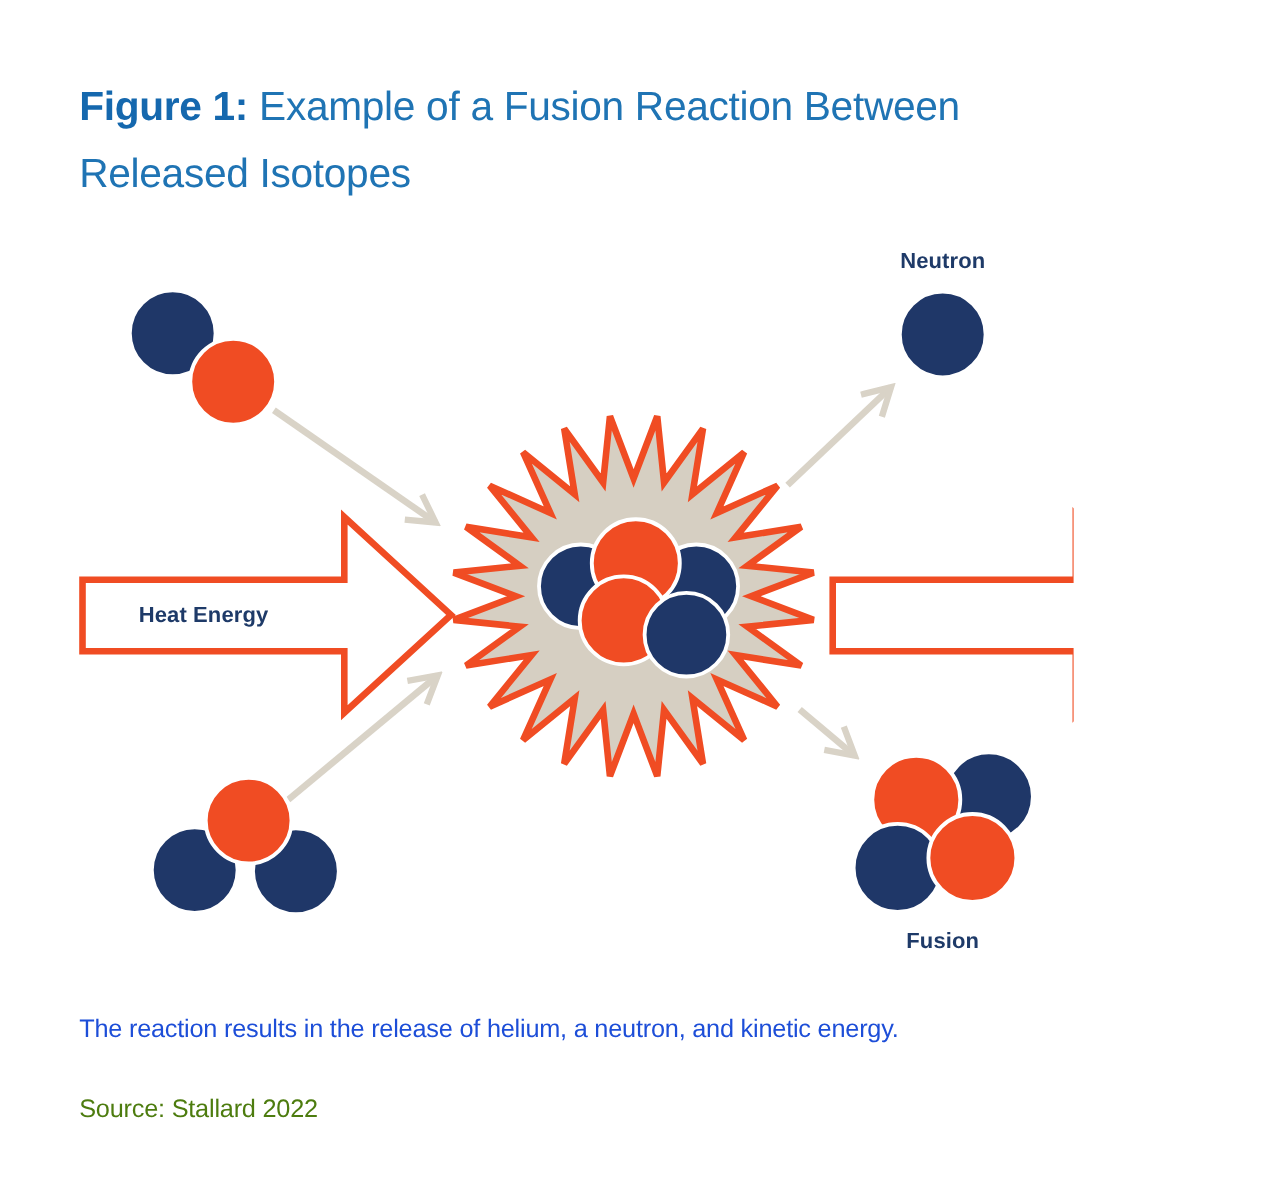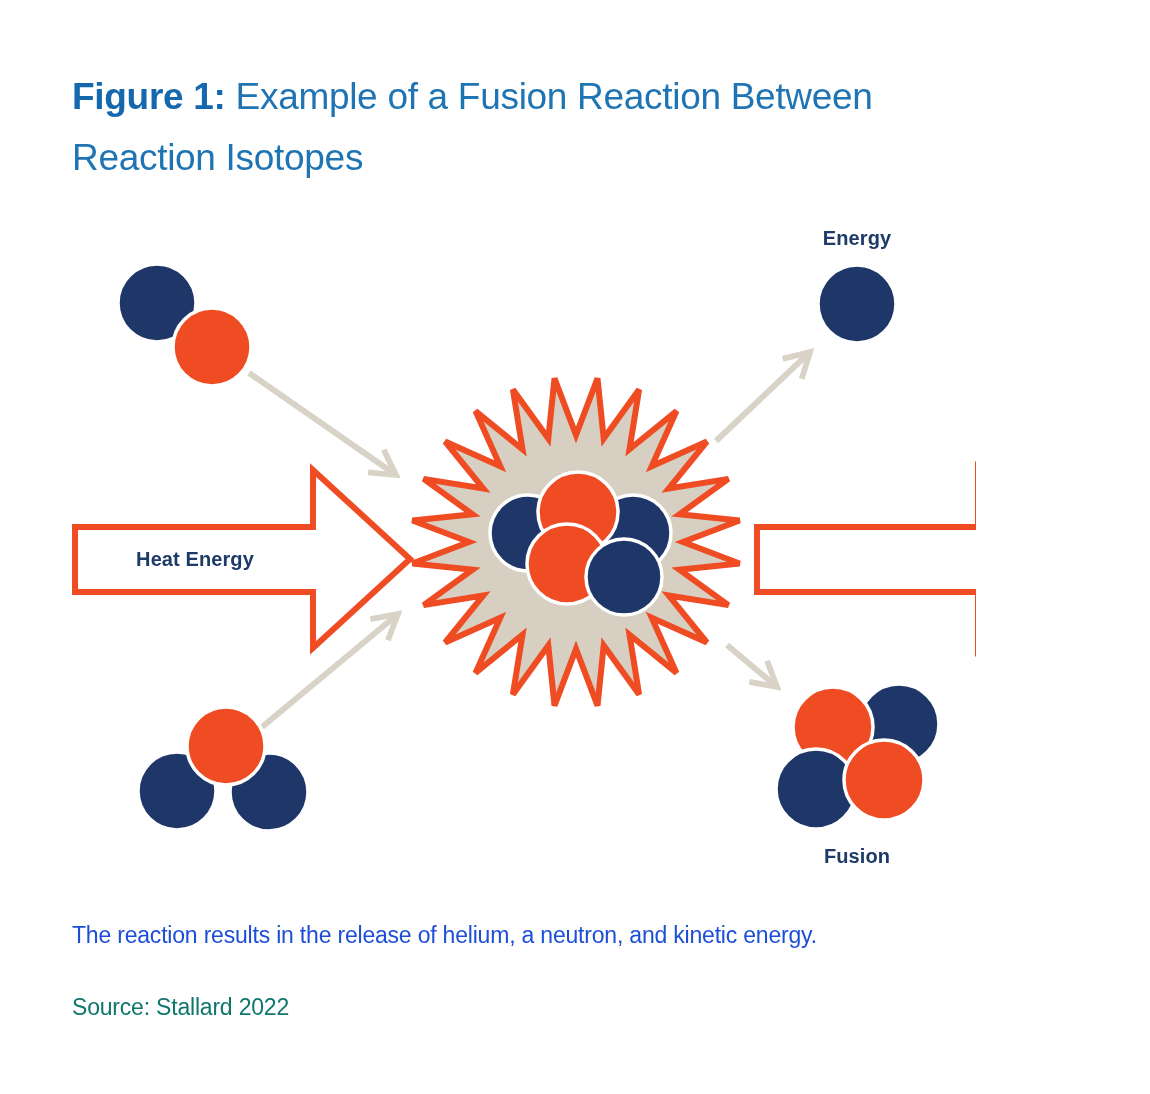--- a/index.html
+++ b/index.html
@@ -36,53 +36,53 @@
     height: 1094px;
   }
   .dlabel {
     position: absolute;
     font-size: 20px;
     font-weight: 700;
     color: #1e3a68;
     text-align: center;
     letter-spacing: 0.1px;
   }
-  .label-heat      { left: 75px;  top: 548px; width: 240px; }
+  .label-heat      { left: 65px;  top: 548px; width: 240px; }
   .label-energy    { left: 755px; top: 548px; width: 228px; }
   .label-neutron   { left: 777px; top: 227px; width: 160px; }
   .label-helium    { left: 777px; top: 845px; width: 160px; }
   .caption {
     position: absolute;
     left: 72px;
     top: 922px;
     margin: 0;
     font-size: 23px;
     font-weight: 400;
     color: #1d4ed8;
     letter-spacing: -0.2px;
   }
   .source {
     position: absolute;
     left: 72px;
     top: 994px;
     margin: 0;
     font-size: 23px;
     font-weight: 400;
-    color: #0f766e;
+    color: #4d7c0f;
     letter-spacing: -0.2px;
   }
 </style>
 </head>
 <body>
 
 <div class="page">
 
   <h1 class="title">
     <span class="bold">Figure 1:</span><span>Example of a Fusion Reaction Between</span><br>
-    <span>Reaction Isotopes</span>
+    <span>Released Isotopes</span>
   </h1>
 
   <svg class="diagram-svg" viewBox="0 0 1150 1094" aria-hidden="true">
     <defs>
       <marker id="vhead" viewBox="0 0 12 12" refX="10" refY="6" markerWidth="5.5" markerHeight="5.5" orient="auto" markerUnits="strokeWidth">
         <polyline points="2,1.5 10,6 2,10.5" fill="none" stroke="#D9D3C7" stroke-width="2.1" stroke-linecap="square"></polyline>
       </marker>
     </defs>
 
     <g stroke="#D9D3C7" stroke-width="6" fill="none">
@@ -121,19 +121,19 @@
 
     <g stroke="#ffffff" stroke-width="3.5">
       <circle cx="899" cy="724" r="40" fill="#1F3768"></circle>
       <circle cx="833" cy="727" r="40" fill="#F04C23"></circle>
       <circle cx="816" cy="789" r="40" fill="#1F3768"></circle>
       <circle cx="884" cy="780" r="40" fill="#F04C23"></circle>
     </g>
   </svg>
 
   <div class="dlabel label-heat">Heat Energy</div>
-  <div class="dlabel label-neutron">Energy</div>
+  <div class="dlabel label-neutron">Neutron</div>
   <div class="dlabel label-helium">Fusion</div>
 
   <p class="caption">The reaction results in the release of helium, a neutron, and kinetic energy.</p>
   <p class="source">Source: Stallard 2022</p>
 
 </div>
 
 </body></html>

